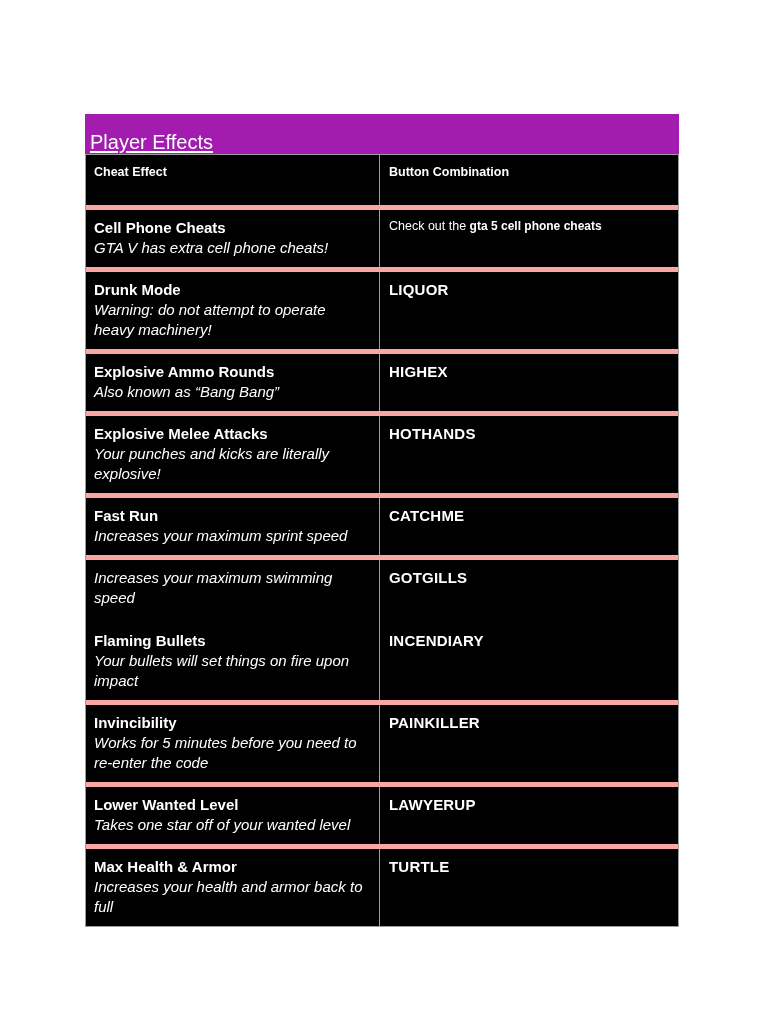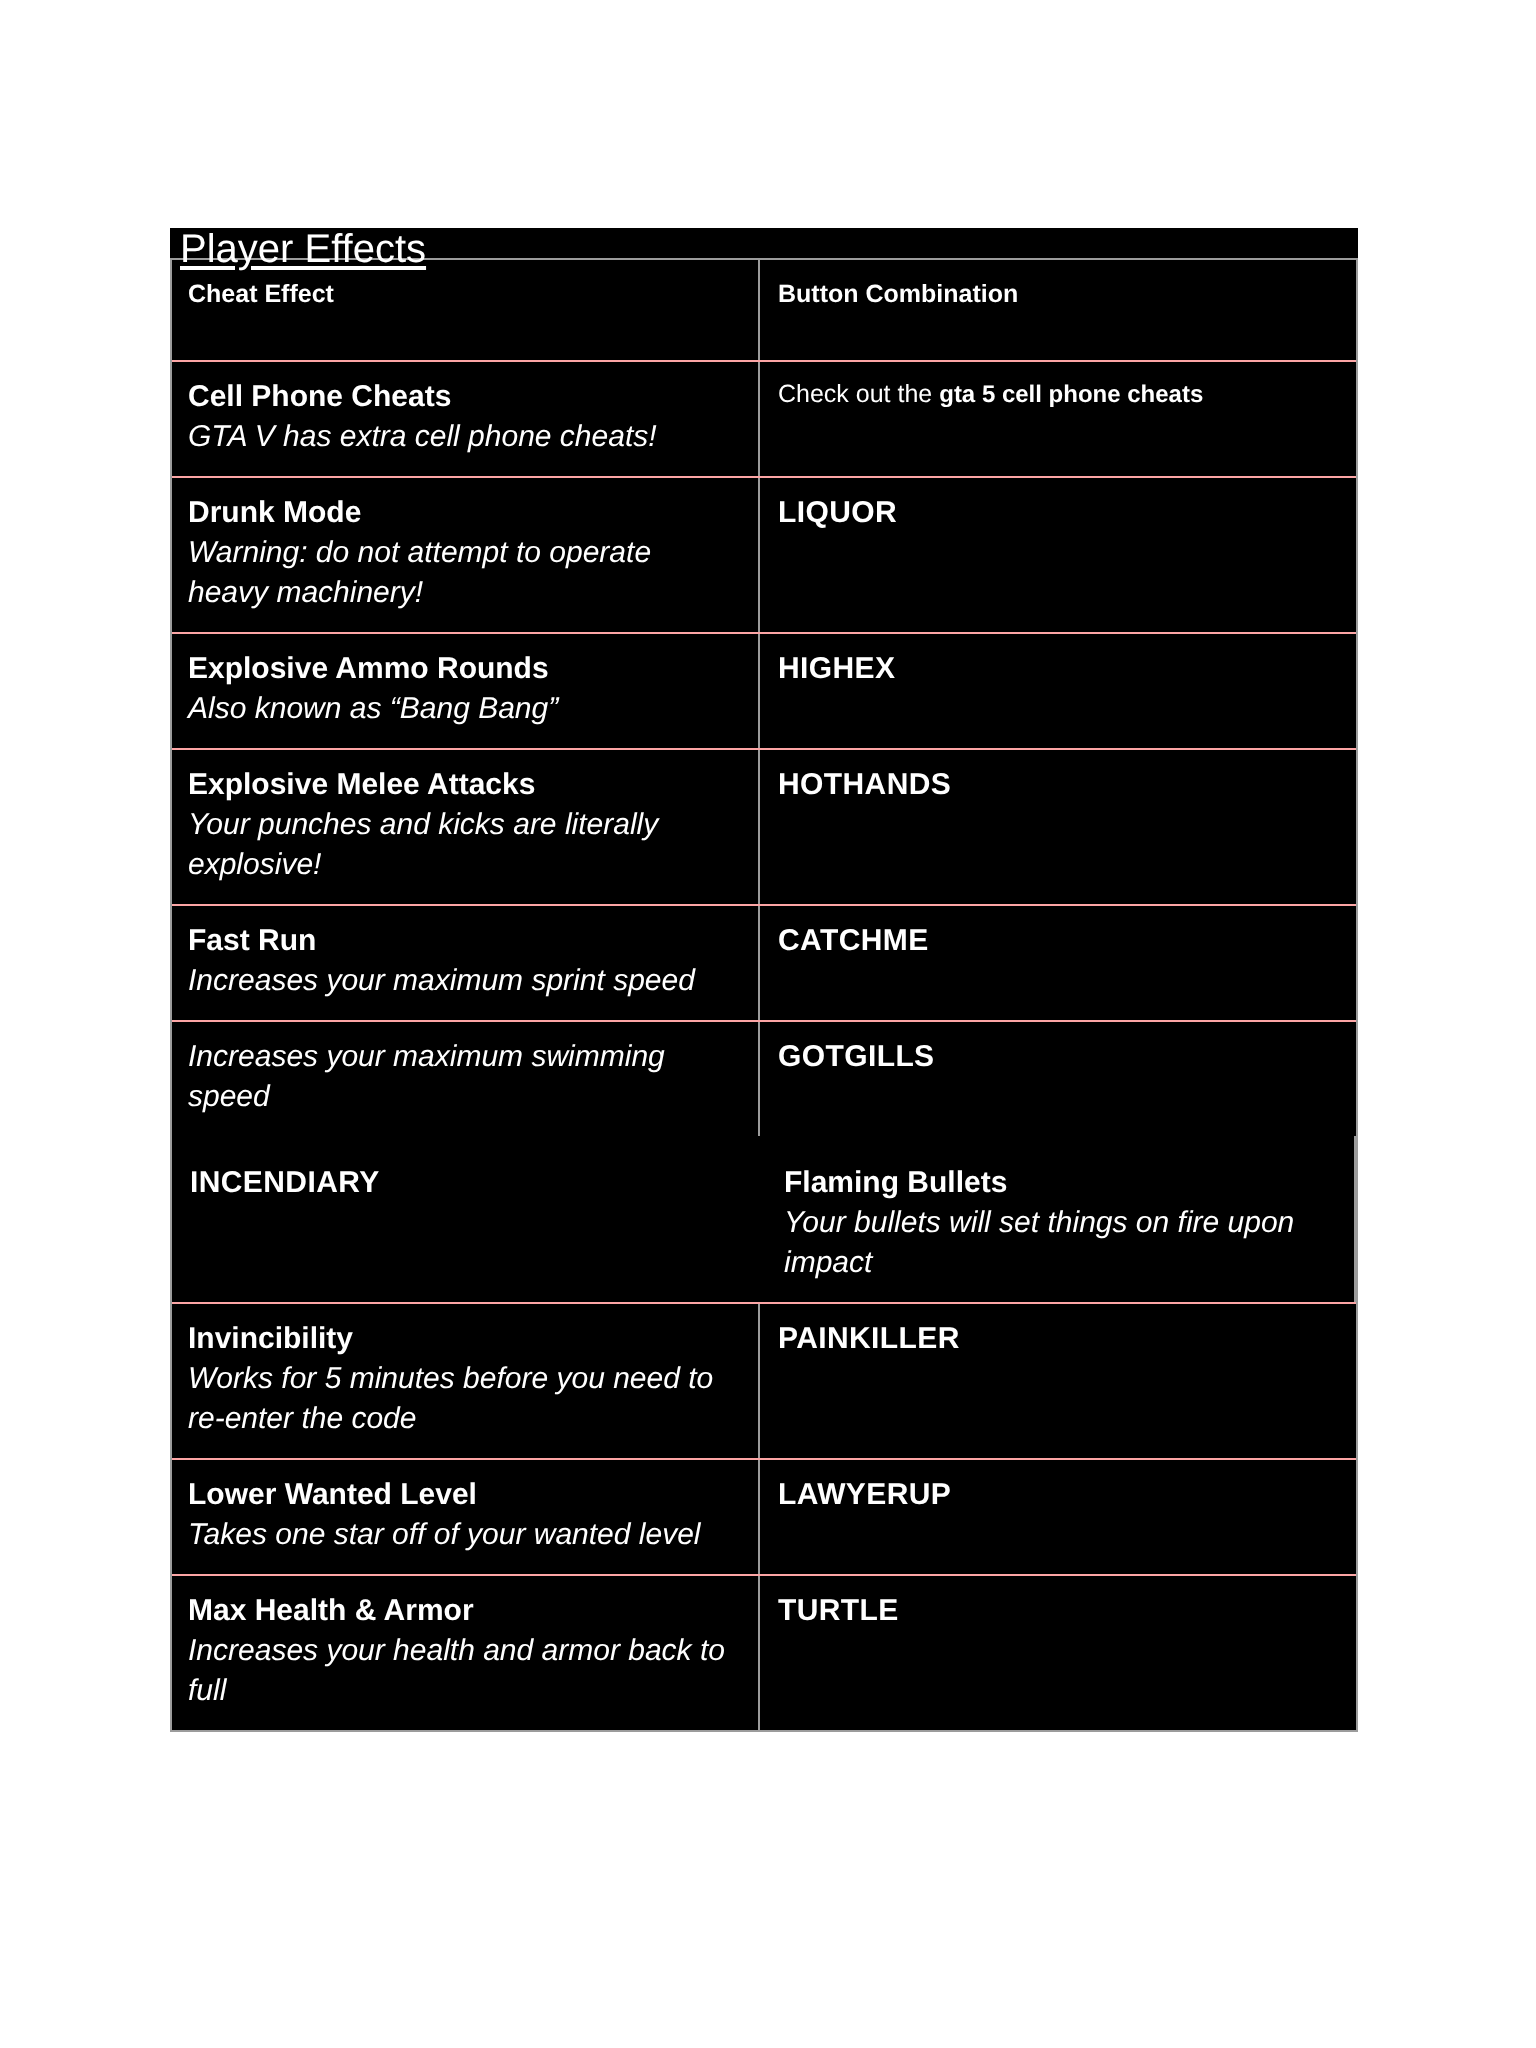--- a/index.html
+++ b/index.html
@@ -15,42 +15,42 @@
     background: #ffffff;
     overflow: hidden;
   }
   .content {
     position: absolute;
     left: 85px;
     top: 114px;
     width: 594px;
   }
   .title-bar {
-    background: #000000;
+    background: #a21caf;
     color: #ffffff;
-    height: 15px;
+    height: 40px;
     display: flex;
-    align-items: flex-start;
+    align-items: flex-end;
     padding-left: 5px;
     box-sizing: border-box;
   }
   .title-text {
     font-size: 20px;
     text-decoration: underline;
     text-underline-offset: 2px;
     white-space: nowrap;
   }
   .cheat-table {
     margin-top: 0;
     background: #000000;
     border: 1px solid #9c9c9c;
   }
   .row {
     display: flex;
-    border-top: 1px solid #fca5a5;
+    border-top: 5px solid #fca5a5;
   }
   .row:first-child { border-top: none; }
   .row.merged { border-top: none; }
   .cell {
     box-sizing: border-box;
     color: #ffffff;
   }
   .cell.left {
     width: 294px;
     border-right: 1px solid #9c9c9c;
@@ -168,28 +168,28 @@
     <div class="cell left">
       <div class="effect-desc">Increases your maximum swimming speed</div>
     </div>
     <div class="cell right">
       <div class="code">GOTGILLS</div>
 
     </div>
   </div>
 
   <div class="row merged">
-    <div class="cell right">
-      <div class="code">INCENDIARY</div>
-
-    </div>
     <div class="cell left">
       <div class="effect-name">Flaming Bullets</div>
       <div class="effect-desc">Your bullets will set things on fire upon impact</div>
     </div>
+    <div class="cell right">
+      <div class="code">INCENDIARY</div>
+
+    </div>
   </div>
 
   <div class="row">
     <div class="cell left">
       <div class="effect-name">Invincibility</div>
       <div class="effect-desc">Works for 5 minutes before you need to re-enter the code</div>
     </div>
     <div class="cell right">
       <div class="code">PAINKILLER</div>
 

